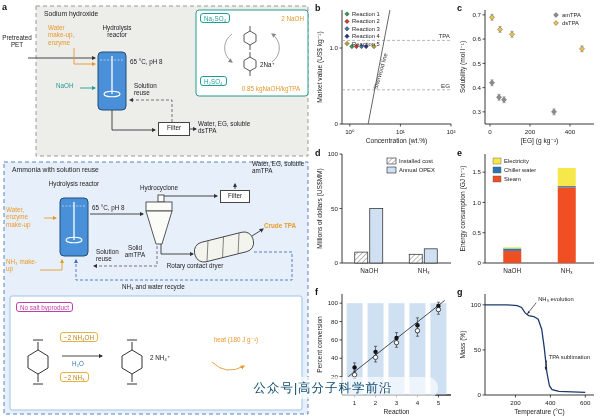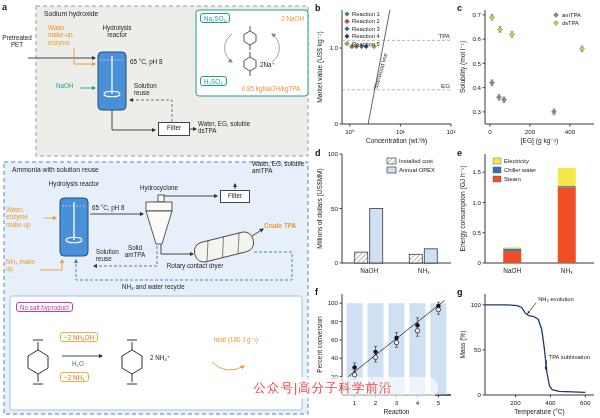--- a/index.html
+++ b/index.html
@@ -14,21 +14,21 @@
 .box{position:absolute;border:1px solid #444;background:#fff;font-size:6.3px;text-align:center;color:#222;z-index:4;padding:1px 0}
 .pill{position:absolute;border:1px solid;border-radius:3px;padding:0.5px 3px;font-size:6.3px;background:#fff;z-index:4;white-space:nowrap}
 .pill.teal{border-color:#219e94;color:#219e94}
 .pill.orange{border-color:#e8b23a;color:#c07f1d}
 .pill.magenta{border-color:#bf3da8;color:#bf3da8}
 figure.chart{position:absolute;margin:0}
 figure.chart svg{display:block;background:#fff}
 #panel-a{position:absolute;left:0;top:0;width:312px;height:418px}
 #a-art{position:absolute;left:0;top:0;z-index:1}
 #watermark{position:absolute;left:208px;top:377px;width:230px;height:22px;z-index:20;
-  color:#ef4444;font-size:12.5px;letter-spacing:1px;text-align:center;line-height:22px;
+  color:#0c4a6e;font-size:12.5px;letter-spacing:1px;text-align:center;line-height:22px;
   background:rgba(255,255,255,0.65);border-radius:11px}
 </style>
 </head>
 <body>
 
 <div id="fig">
 
   <div id="panel-a">
     <span class="plabel" style="left:2px;top:2px">a</span>
 

